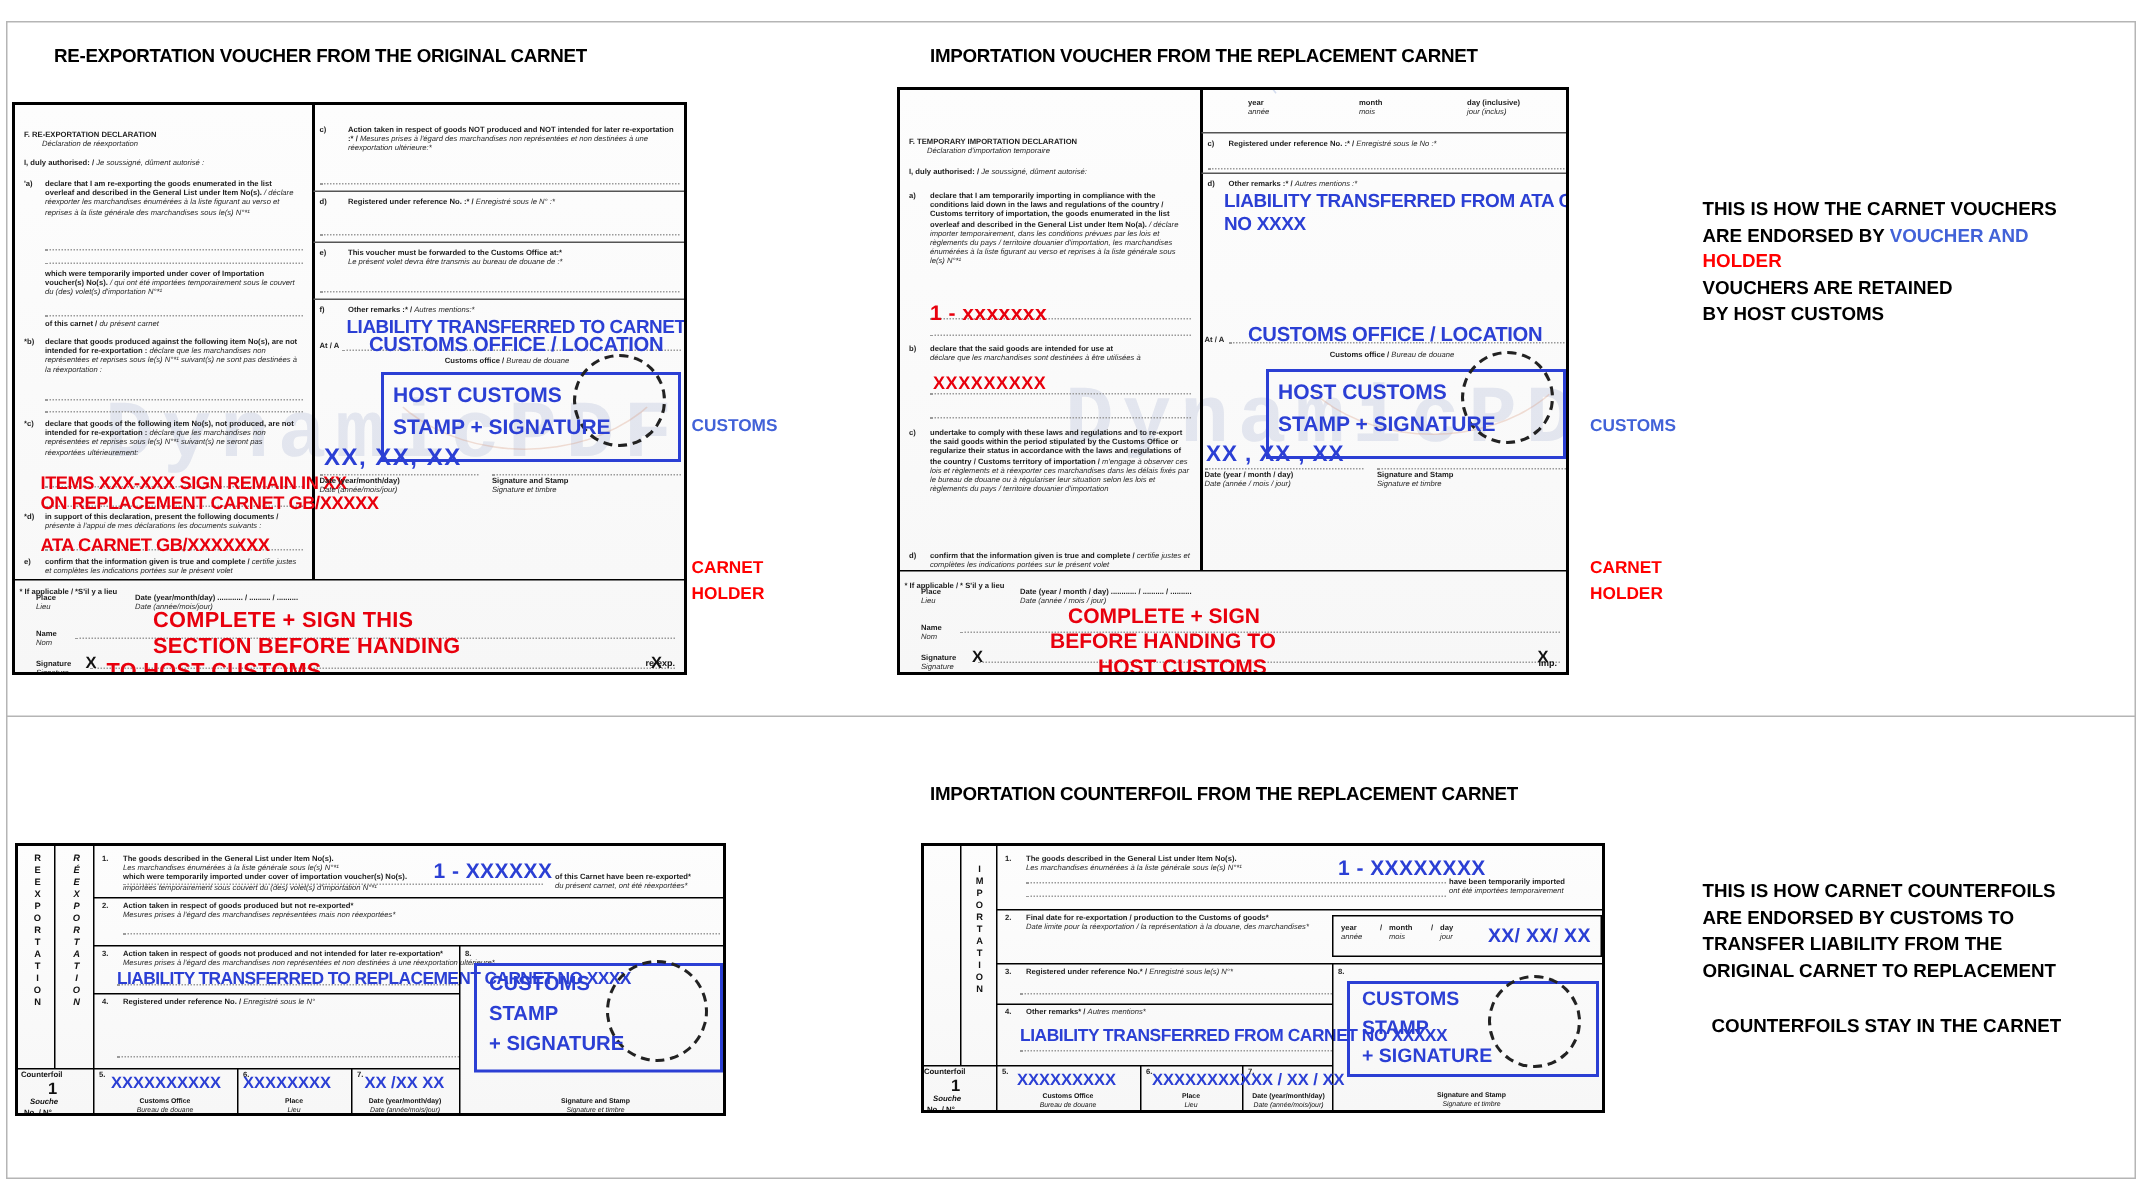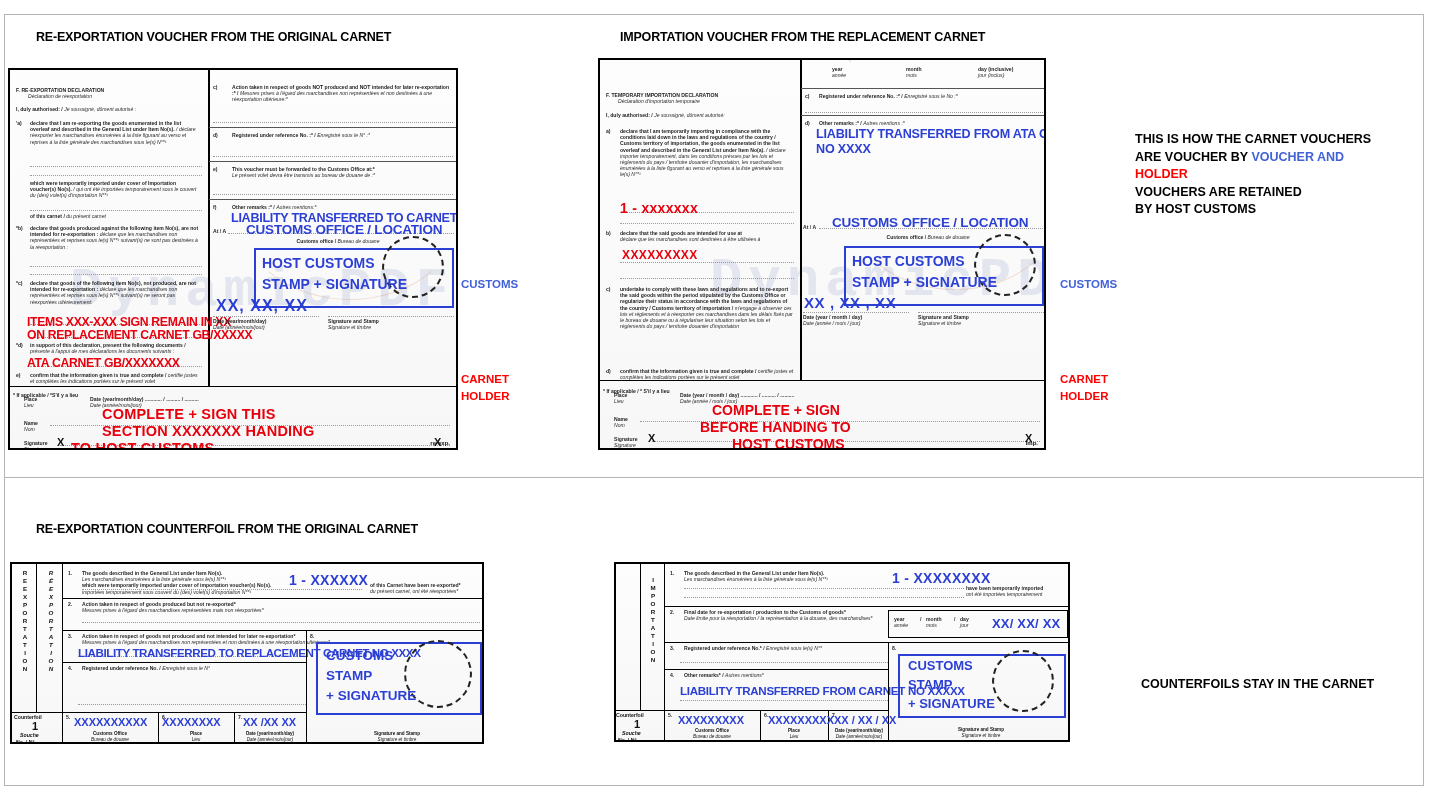--- a/index.html
+++ b/index.html
@@ -159,21 +159,21 @@
 </head>
 <body>
 
 <div class="page">
 
   <div class="slide-frame"></div>
   <div class="slide-frame2"></div>
 
   <div class="sec-title" style="left:36px; top:30px;">RE-EXPORTATION VOUCHER FROM THE ORIGINAL CARNET</div>
   <div class="sec-title" style="left:620px; top:30px;">IMPORTATION VOUCHER FROM THE REPLACEMENT CARNET</div>
-  <div class="sec-title" style="left:36px; top:522px;">RE-EXPORTATION COUNTERFOIL FROM THE ORIGINAL CARNET</div>
+  <div class="sec-title" style="left:620px; top:522px;">IMPORTATION COUNTERFOIL FROM THE REPLACEMENT CARNET</div>
 
   <div class="doc" style="left:8px; top:68px; width:450px; height:382px;">
     <div class="docpage"></div>
     <div class="wm" style="left:60px; top:190px;">DynamicPDF</div>
     <div class="wm-arc" style="left:30px; top:-50px; width:190px; height:160px; transform:rotate(12deg);"></div>
     <div class="wm-arc2" style="left:230px; top:60px; width:220px; height:170px;"></div>
 
     <div class="vr" style="left:198px; top:0; height:316px; border-left:2px solid #000;"></div>
     <div class="hr" style="left:0; top:316px; width:448px;"></div>
 
@@ -334,21 +334,21 @@
     <div class="fm" style="left:14px; top:370px;">
       <b>Signature</b><br>
       <i>Signature</i>
     </div>
     <div class="dots" style="left:50px; top:375px; width:390px;"></div>
 
     <div class="ann" style="left:47px; top:366px; font-size:11px; font-weight:bold; color:#111;">X</div>
     <div class="ann" style="left:424px; top:366px; font-size:11px; font-weight:bold; color:#111;">X</div>
 
     <div class="ann red" style="left:92px; top:336px; font-size:14.5px; letter-spacing:0.2px;">COMPLETE + SIGN THIS</div>
-    <div class="ann red" style="left:92px; top:353px; font-size:14.5px; letter-spacing:0.2px;">SECTION XXXXXXX HANDING</div>
+    <div class="ann red" style="left:92px; top:353px; font-size:14.5px; letter-spacing:0.2px;">SECTION BEFORE HANDING</div>
     <div class="ann red" style="left:61px; top:370px; font-size:14.5px; letter-spacing:0.2px;">TO    HOST    CUSTOMS</div>
 
     <div class="tinyright" style="right:6px; bottom:2px;">re-exp.</div>
   </div>
 
   <div class="sidelabel" style="left:461px; top:277px; color:#4262d8;">CUSTOMS</div>
   <div class="sidelabel" style="left:461px; top:372px; color:#ff0000;">CARNET</div>
   <div class="sidelabel" style="left:461px; top:389px; color:#ff0000;">HOLDER</div>
 
   <div class="doc" style="left:598px; top:58px; width:448px; height:392px;">
@@ -500,21 +500,21 @@
 
     <div class="tinyright" style="right:6px; bottom:2px;">imp.</div>
   </div>
 
   <div class="sidelabel" style="left:1060px; top:277px; color:#4262d8;">CUSTOMS</div>
   <div class="sidelabel" style="left:1060px; top:372px; color:#ff0000;">CARNET</div>
   <div class="sidelabel" style="left:1060px; top:389px; color:#ff0000;">HOLDER</div>
 
   <div class="callout" style="left:1135px; top:131px;">
     <span>THIS IS HOW THE CARNET VOUCHERS</span><br>
-    <span>ARE VOUCHER BY </span><span class="c-blue">VOUCHER AND</span><br>
+    <span>ARE ENDORSED BY </span><span class="c-blue">VOUCHER AND</span><br>
     <span class="c-red">HOLDER</span><br>
     <span>VOUCHERS ARE RETAINED</span><br>
     <span>BY HOST CUSTOMS</span>
   </div>
 
   <div class="doc" style="left:10px; top:562px; width:474px; height:182px;">
     <div class="docpage"></div>
 
     <div class="vr" style="left:24px; top:0; height:148px;"></div>
     <div class="vr" style="left:50px; top:0; height:180px;"></div>
@@ -734,17 +734,23 @@
     <div class="fm" style="left:216px; top:148px;">
       <b>7.</b>
     </div>
     <div class="ann blue" style="left:218px; top:150px; font-size:11px;">XX /  XX  /  XX</div>
     <div class="cfcap" style="left:214px; top:164px; width:58px;">
       <b>Date (year/month/day)</b><br>
       <i>Date (année/mois/jour)</i>
     </div>
   </div>
 
+  <div class="callout" style="left:1135px; top:586px;">
+    <span>THIS IS HOW CARNET COUNTERFOILS</span><br>
+    <span>ARE ENDORSED BY CUSTOMS TO</span><br>
+    <span>TRANSFER LIABILITY FROM THE</span><br>
+    <span>ORIGINAL CARNET TO REPLACEMENT</span>
+  </div>
   <div class="callout" style="left:1141px; top:676px;">
     <span>COUNTERFOILS STAY IN THE CARNET</span>
   </div>
 
 </div>
 
 </body></html>

